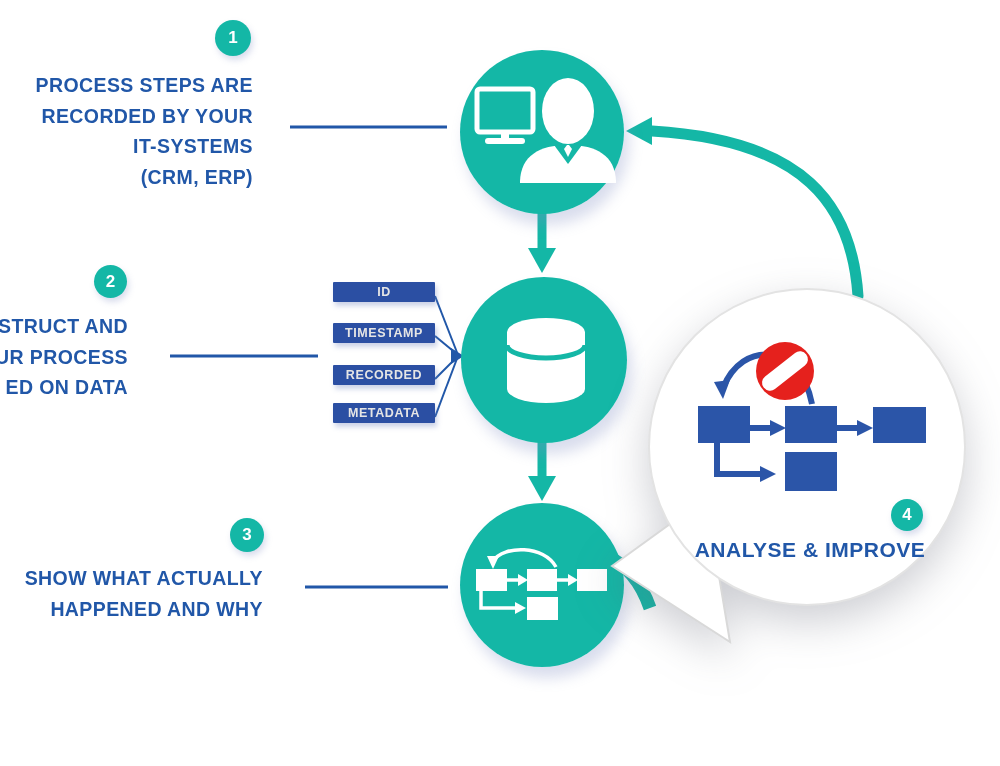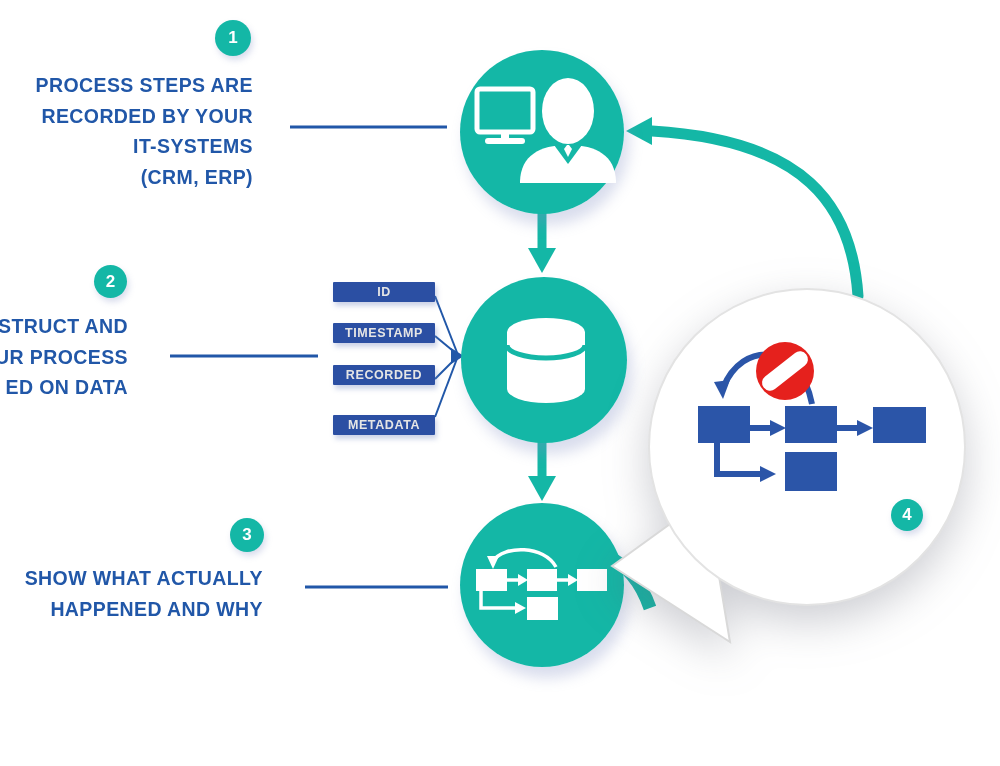--- a/index.html
+++ b/index.html
@@ -159,16 +159,17 @@
   </div>
 
   <div class="abs badge" style="left:215px;top:20px;width:36px;height:36px;">1</div>
   <div class="abs badge" style="left:94px;top:265px;width:33px;height:33px;">2</div>
   <div class="abs badge" style="left:230px;top:518px;width:34px;height:34px;">3</div>
   <div class="abs badge" style="left:891px;top:499px;width:32px;height:32px;z-index:5;">4</div>
 
   <div class="abs pill" style="top:282px;">ID</div>
   <div class="abs pill" style="top:323px;">TIMESTAMP</div>
   <div class="abs pill" style="top:365px;">RECORDED</div>
-  <div class="abs pill" style="top:403px;margin-top:12px;">METADATA</div>
+  <div class="abs pill" style="top:403px;">METADATA</div>
 
+  <div class="abs" id="bubble-label">ANALYSE &amp; IMPROVE</div>
 
 </div>
 
 </body></html>

